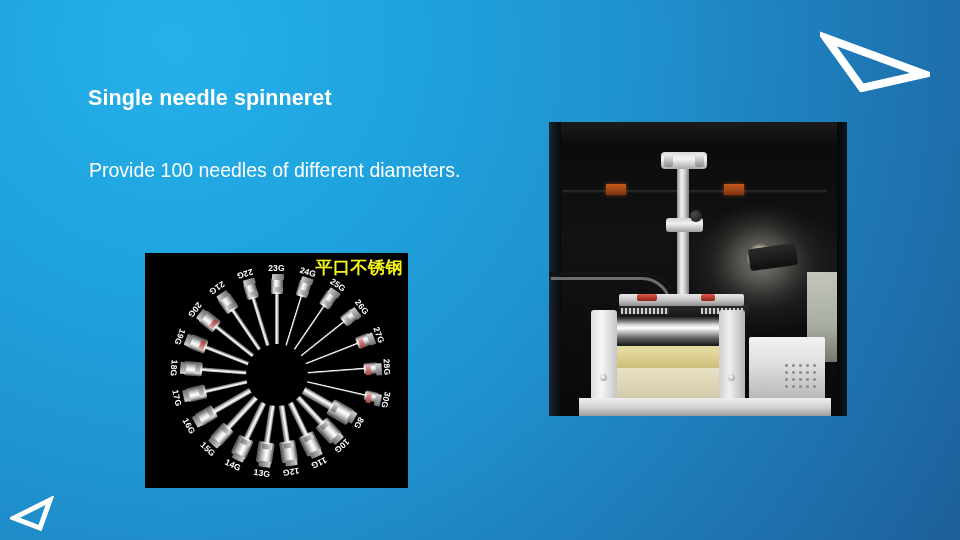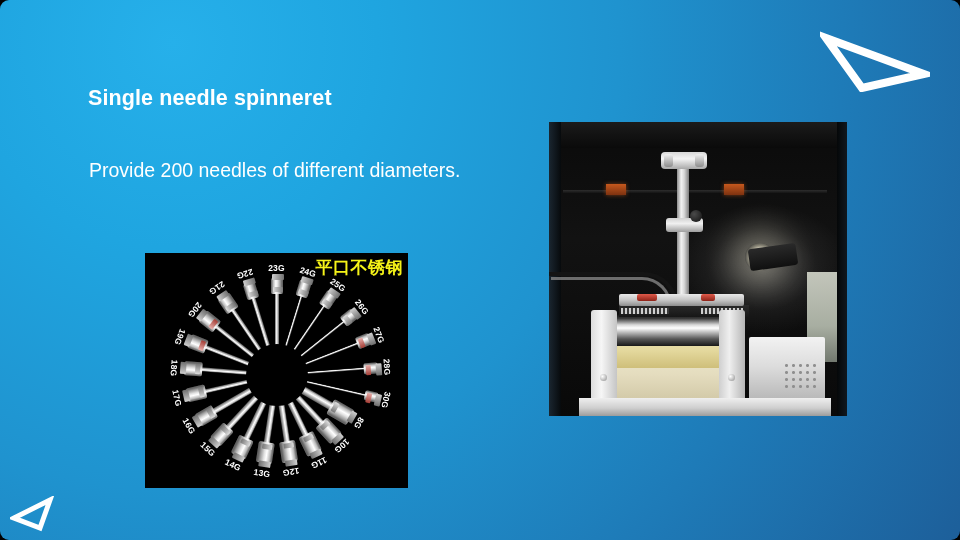--- a/index.html
+++ b/index.html
@@ -12,21 +12,20 @@
     font-family: "Liberation Sans", sans-serif;
   }
   #slide {
     position: relative;
     width: 960px;
     height: 540px;
     overflow: hidden;
     background: #1ca7e4;
     background-image:
       radial-gradient(circle at 18% 8%, #26b0ea 0%, #1fa5e0 22%, #1f93cf 48%, #1e7bb8 72%, #1d5f9a 100%);
-    border-radius: 9px;
   }
 
   
   .deco {
     position: absolute;
     pointer-events: none;
   }
   .deco svg { display: block; }
 
   #deco-top-right { top: 30px; left: 820px; }
@@ -346,21 +345,21 @@
 
   <div class="deco" id="deco-bottom-left">
     <svg width="48" height="36" viewBox="0 0 48 36">
       <path d="M4 22 L40 4 L30 32 Z" fill="none" stroke="#ffffff" stroke-width="5" stroke-linejoin="miter"></path>
     </svg>
   </div>
 
   <div id="title">Single needle spinneret</div>
 
   <div id="body-text">
-    <span class="line">Provide 200 needles of different diameters.</span>
+    <span class="line">Provide 100 needles of different diameters.</span>
   </div>
 
   <div id="needle-photo">
     <div class="needle-wrap" id="needle-wrap">
         <div class="spoke" style="transform: rotate(30deg);">
           <div class="shaft" style="left: 30px; width: 34px; height: 7.2px; top: -3.6px;"></div>
           <div class="hub" style="left: 62px; width: 23px; height: 17px; top: -8.5px;"></div>
         </div>
         <div class="gauge" style="left: 82.2724px; top: 47.5px; transform: translate(-50%, -50%) rotate(120deg);">8G</div>
         <div class="spoke" style="transform: rotate(47.1429deg);">

